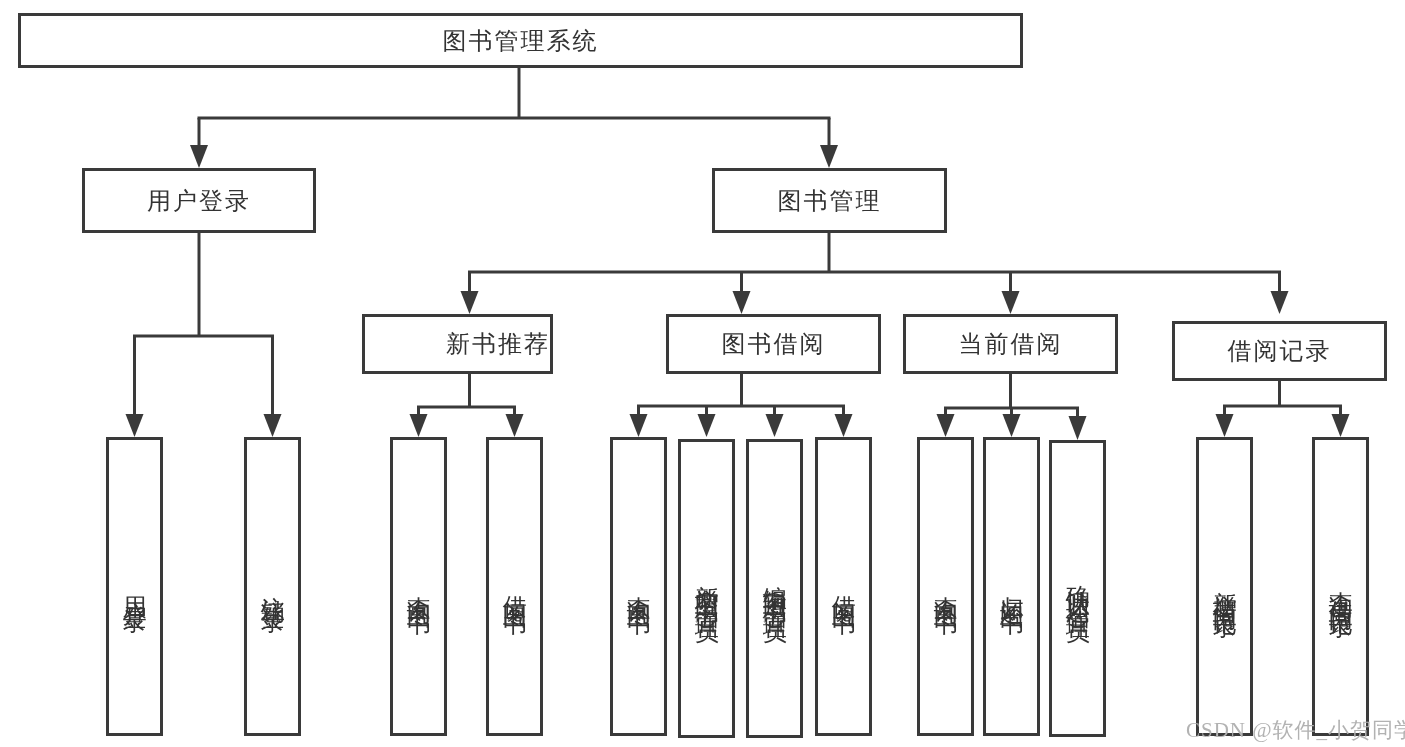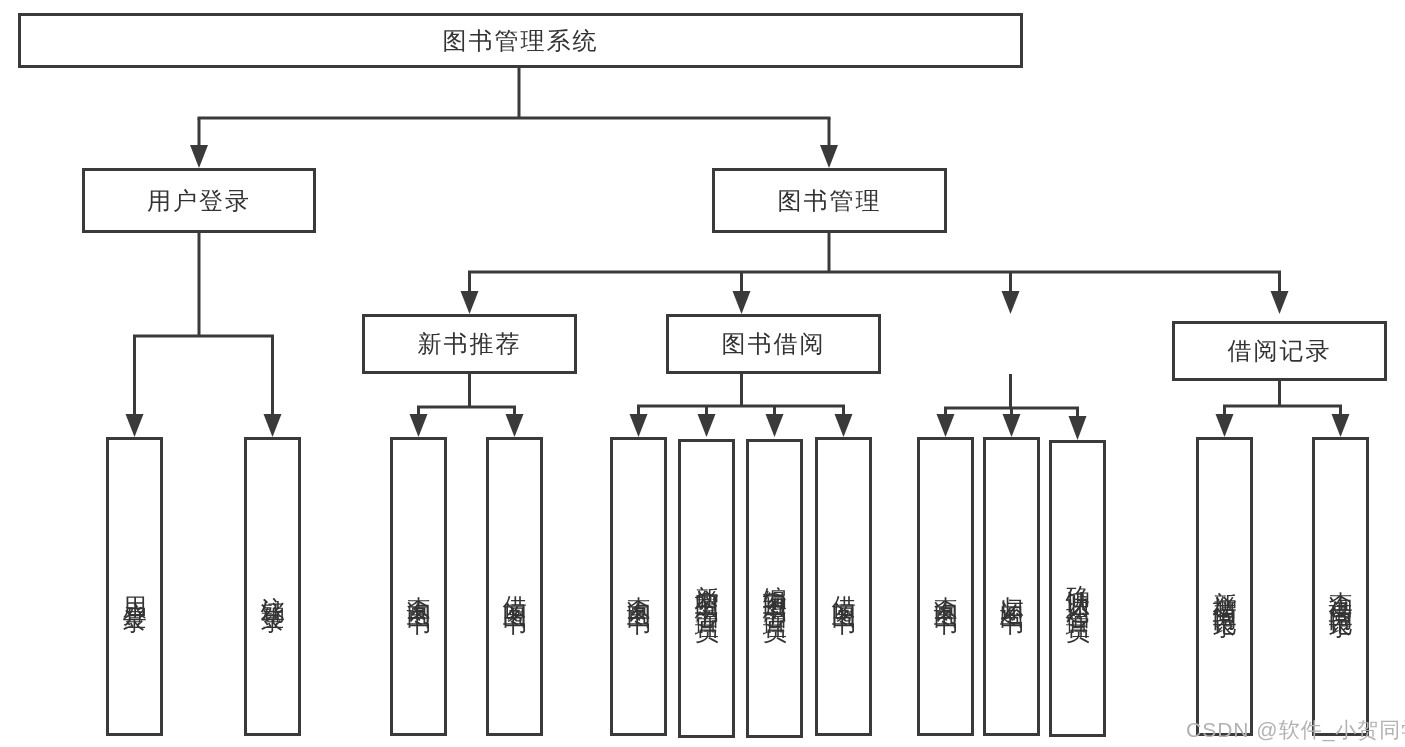--- a/index.html
+++ b/index.html
@@ -6,21 +6,21 @@
     --line:#3a3a3a;
     --text:#333333;
     --bg:#ffffff;
     --watermark:#b2b2b2;
   }
   html,body{margin:0;padding:0;background:var(--bg);}
   #canvas{
     position:relative;
     width:1405px;height:747px;
     background:var(--bg);
-    font-family:Liberation Sans, sans-serif;
+    font-family:Liberation Serif, serif;
     overflow:hidden;
   }
   #edges{position:absolute;left:0;top:0;width:1405px;height:747px;pointer-events:none;}
   #edges line{stroke:var(--line);stroke-width:3;}
   #edges polygon{fill:var(--line);}
   .hnode{
     position:absolute;
     border:3px solid var(--line);
     background:#fff;
     display:flex;align-items:center;justify-content:center;
@@ -135,26 +135,29 @@
     <span>图书管理系统</span>
   </div>
 
   <div class="hnode" style="left:82px;top:168px;width:234px;height:65px;">
     <span>用户登录</span>
   </div>
   <div class="hnode" style="left:712px;top:168px;width:235px;height:65px;">
     <span>图书管理</span>
   </div>
 
-  <div class="hnode" style="left:362px;top:314px;width:215px;height:60px;">
+  <div class="hnode" style="left:362px;top:314px;width:191px;height:60px;justify-content:flex-end;">
     <span>新书推荐</span>
   </div>
   <div class="hnode" style="left:666px;top:314px;width:215px;height:60px;">
     <span>图书借阅</span>
   </div>
+  <div class="hnode" style="left:903px;top:314px;width:215px;height:60px;">
+    <span>当前借阅</span>
+  </div>
   <div class="hnode" style="left:1172px;top:314px;width:215px;height:60px;margin-top:7px;">
     <span>借阅记录</span>
   </div>
 
   <div class="vnode" style="left:106px;top:437px;width:57px;height:299px;">
     <span>用户登录</span>
   </div>
   <div class="vnode" style="left:244px;top:437px;width:57px;height:299px;">
     <span>注销登录</span>
   </div>

